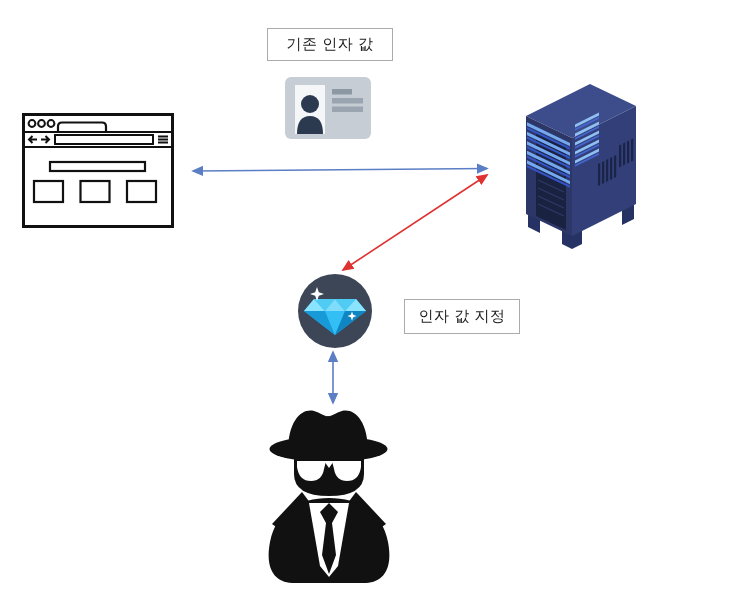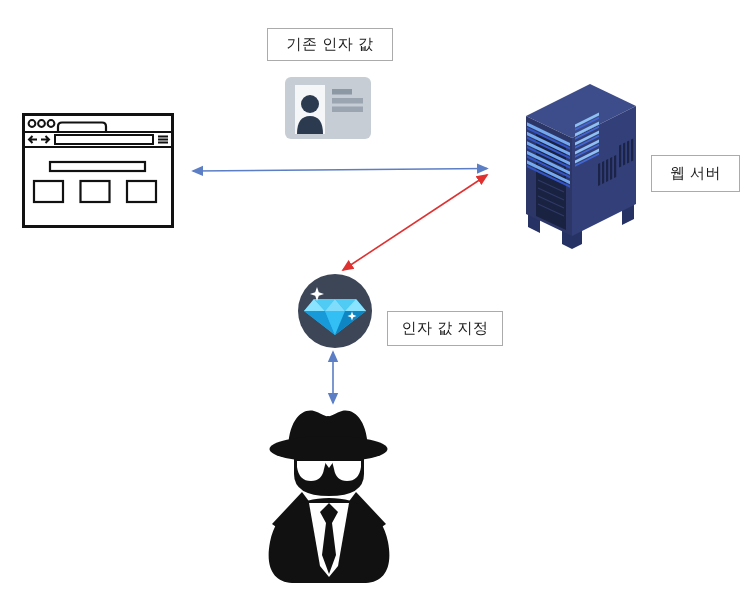--- a/index.html
+++ b/index.html
@@ -125,42 +125,39 @@
           <rect x="94" y="125" width="2.2" height="22"></rect>
           <rect x="99" y="117" width="2.2" height="22"></rect>
             <rect x="103" y="117" width="2.2" height="22"></rect>
           <rect x="107" y="117" width="2.2" height="22"></rect>
             <rect x="111" y="117" width="2.2" height="22"></rect>
         </g>
       </g>
     </svg>
   </div>
 
-  <div class="label-box" style="left:651px;top:155px;width:89px;height:37px;">
-    <span>웹 서버</span>
-  </div>
 
   <div class="abs" style="left:297px;top:273px;width:76px;height:76px;z-index:2;">
     <svg width="76" height="76" viewBox="0 0 76 76">
       <circle cx="38" cy="38" r="37" fill="#3D4657"></circle>
       <polygon points="17,26 59,26 69,38 38,62 7,38" fill="#29B6F6"></polygon>
       <polygon points="17,26 7,38 28,38" fill="#8AE4FF"></polygon>
       <polygon points="17,26 28,38 38,26" fill="#4FCBF4"></polygon>
       <polygon points="38,26 28,38 48,38" fill="#7FDCFA"></polygon>
       <polygon points="38,26 59,26 48,38" fill="#4FCBF4"></polygon>
       <polygon points="59,26 69,38 48,38" fill="#8AE4FF"></polygon>
       <polygon points="7,38 28,38 38,62" fill="#1899D8"></polygon>
       <polygon points="28,38 48,38 38,62" fill="#33BFF3"></polygon>
       <polygon points="48,38 69,38 38,62" fill="#0F86C4"></polygon>
       <path d="M20,14 L21.8,19.2 L27,21 L21.8,22.8 L20,28 L18.2,22.8 L13,21 L18.2,19.2 Z" fill="#FFFFFF"></path>
       <path d="M55,38.5 L56.2,41.8 L59.5,43 L56.2,44.2 L55,47.5 L53.8,44.2 L50.5,43 L53.8,41.8 Z" fill="#FFFFFF"></path>
     </svg>
   </div>
 
-  <div class="label-box" style="left:387px;top:299px;width:116px;height:35px;margin-top:12px;">
+  <div class="label-box" style="left:404px;top:299px;width:116px;height:35px;">
     <span>인자 값 지정</span>
   </div>
 
   <div class="abs" style="left:258px;top:406px;width:146px;height:180px;z-index:2;">
     <svg width="146" height="180" viewBox="0 0 146 180">
       <g fill="#111111">
 
         <path d="M36,46 H106 V68 Q106,90 71,90 Q36,90 36,68 Z"></path>
 
         <path d="M30,46 C30,14 44,2 56,5 C63,7 67,11 70,10 C73,11 77,7 84,5 C96,2 110,14 110,46 Z"></path>

